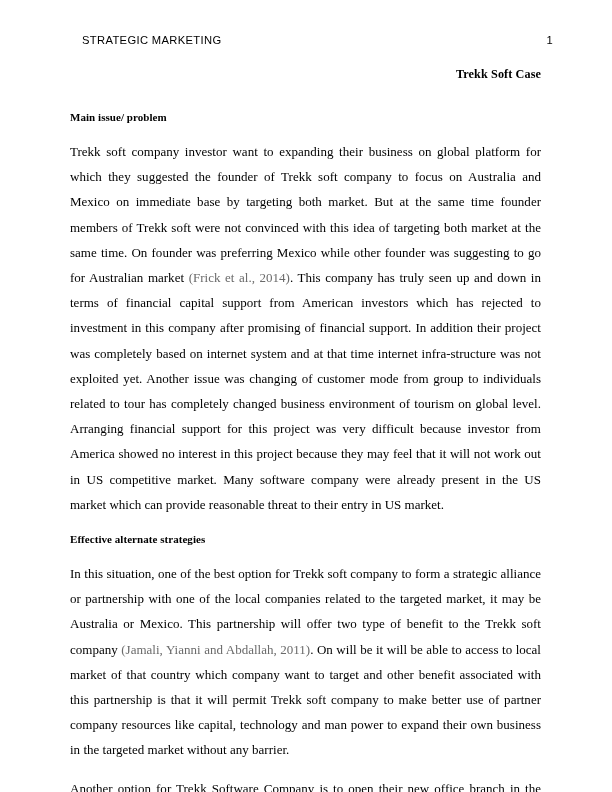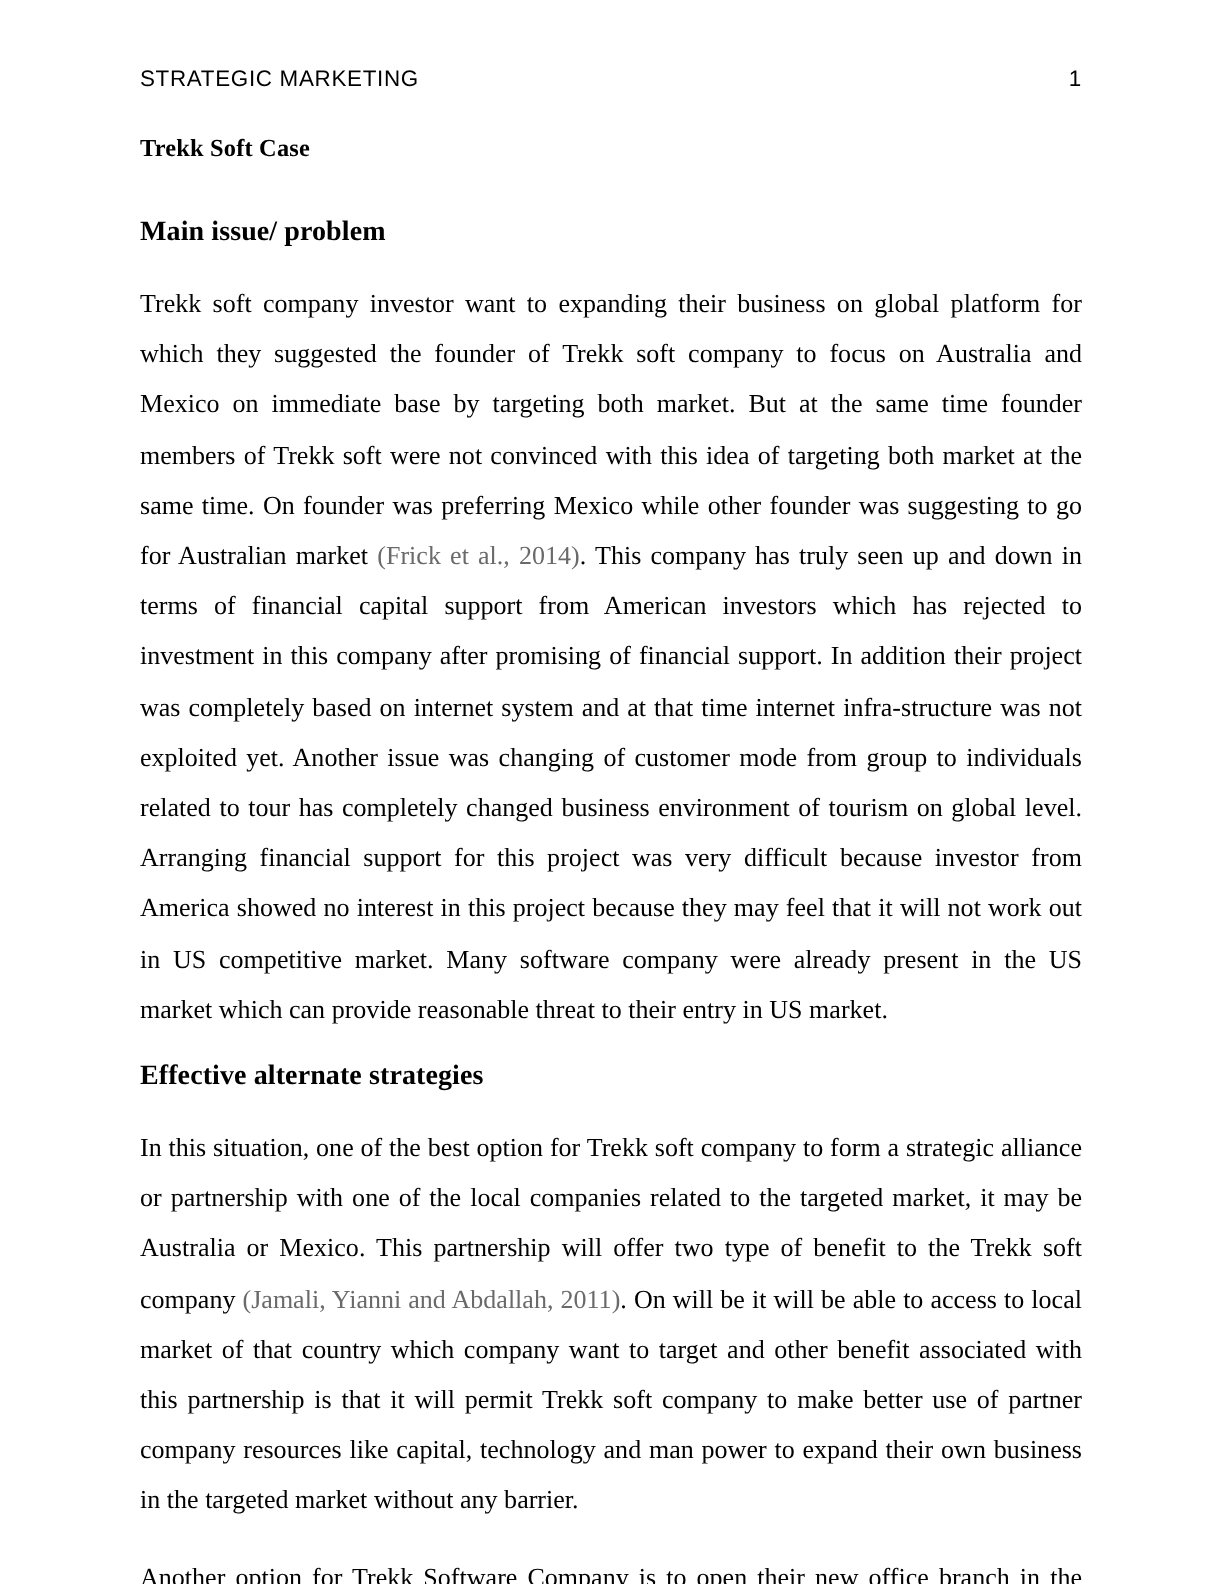--- a/index.html
+++ b/index.html
@@ -20,21 +20,21 @@
     position: absolute;
     top: 0; left: 0;
     width: 612px;
     height: 792px;
     background: #ffffff;
   }
   
   .running-header {
     position: absolute;
     top: 33px;
-    left: 70px;
+    left: 82px;
     width: 471px;
     display: flex;
     justify-content: space-between;
     align-items: flex-end;
     font-family: "Liberation Sans", "DejaVu Sans", sans-serif;
     font-size: 11.2px;
     letter-spacing: 0.35px;
     color: #000000;
     line-height: 14px;
   }
@@ -47,30 +47,30 @@
     font-size: 11.2px;
   }
   
   .doc-body {
     position: absolute;
     top: 62px;
     left: 70px;
     width: 471px;
   }
   .doc-title {
-    text-align: left;
+    text-align: right;
     font-weight: bold;
     font-size: 12.2px;
     line-height: 25px;
     margin: 0 0 21px 0;
     letter-spacing: 0.1px;
   }
   .section-heading {
     font-weight: bold;
-    font-size: 14px;
+    font-size: 11px;
     line-height: 18px;
     margin: 0 0 13px 0;
     text-align: left;
     letter-spacing: 0.05px;
   }
   p.para {
     margin: 0 0 13px 0;
     font-size: 13px;
     line-height: 25.2px;
     text-align: justify;

